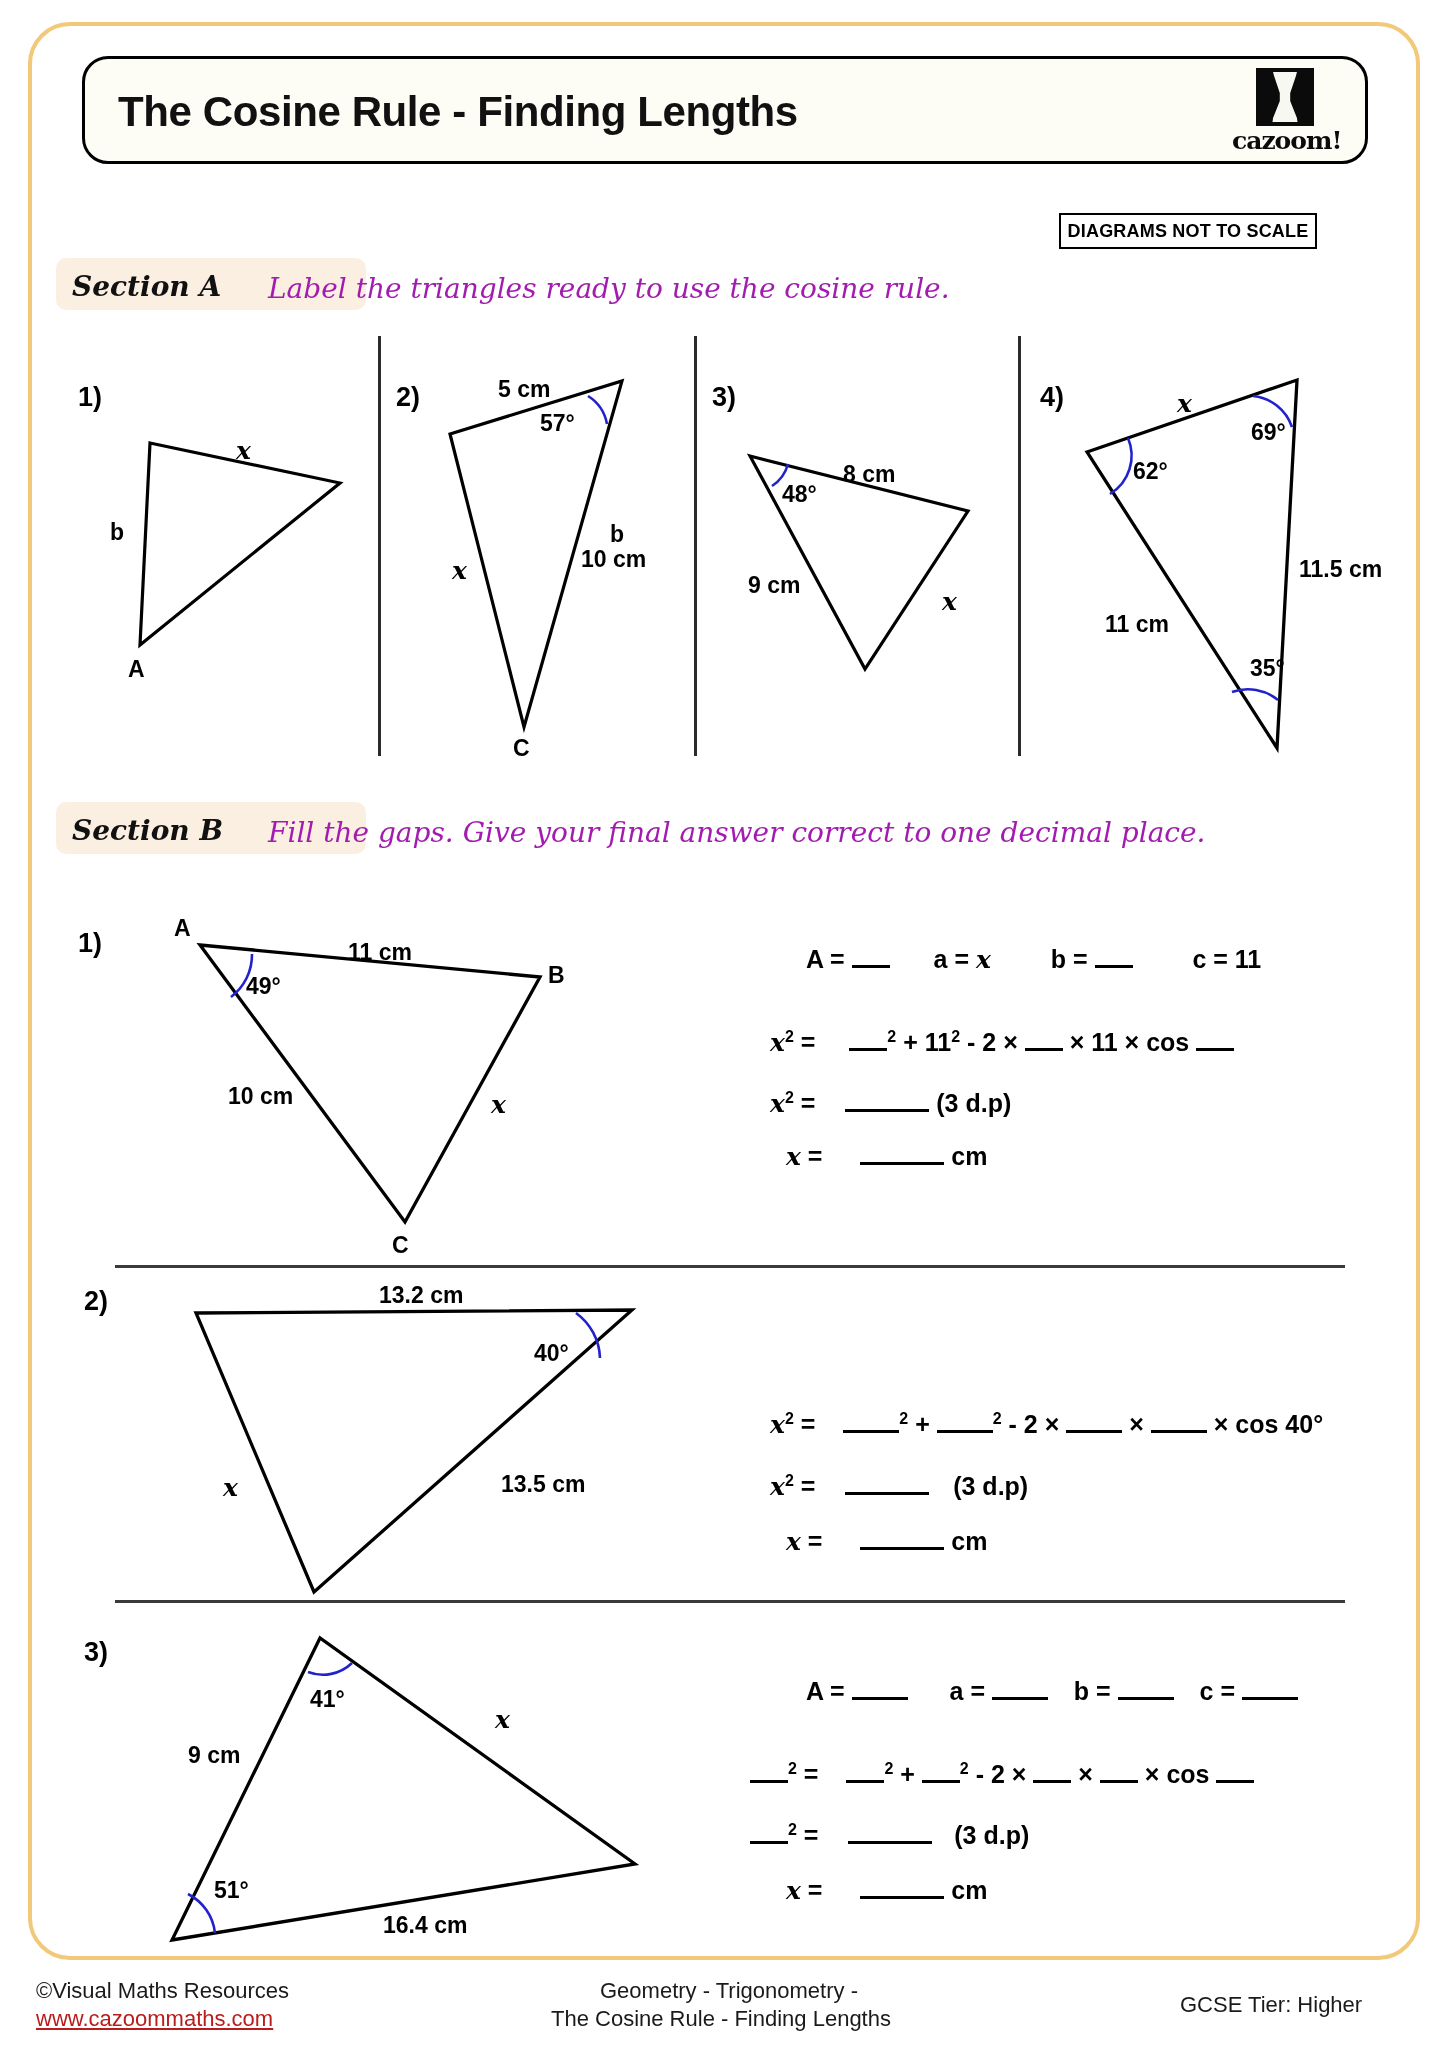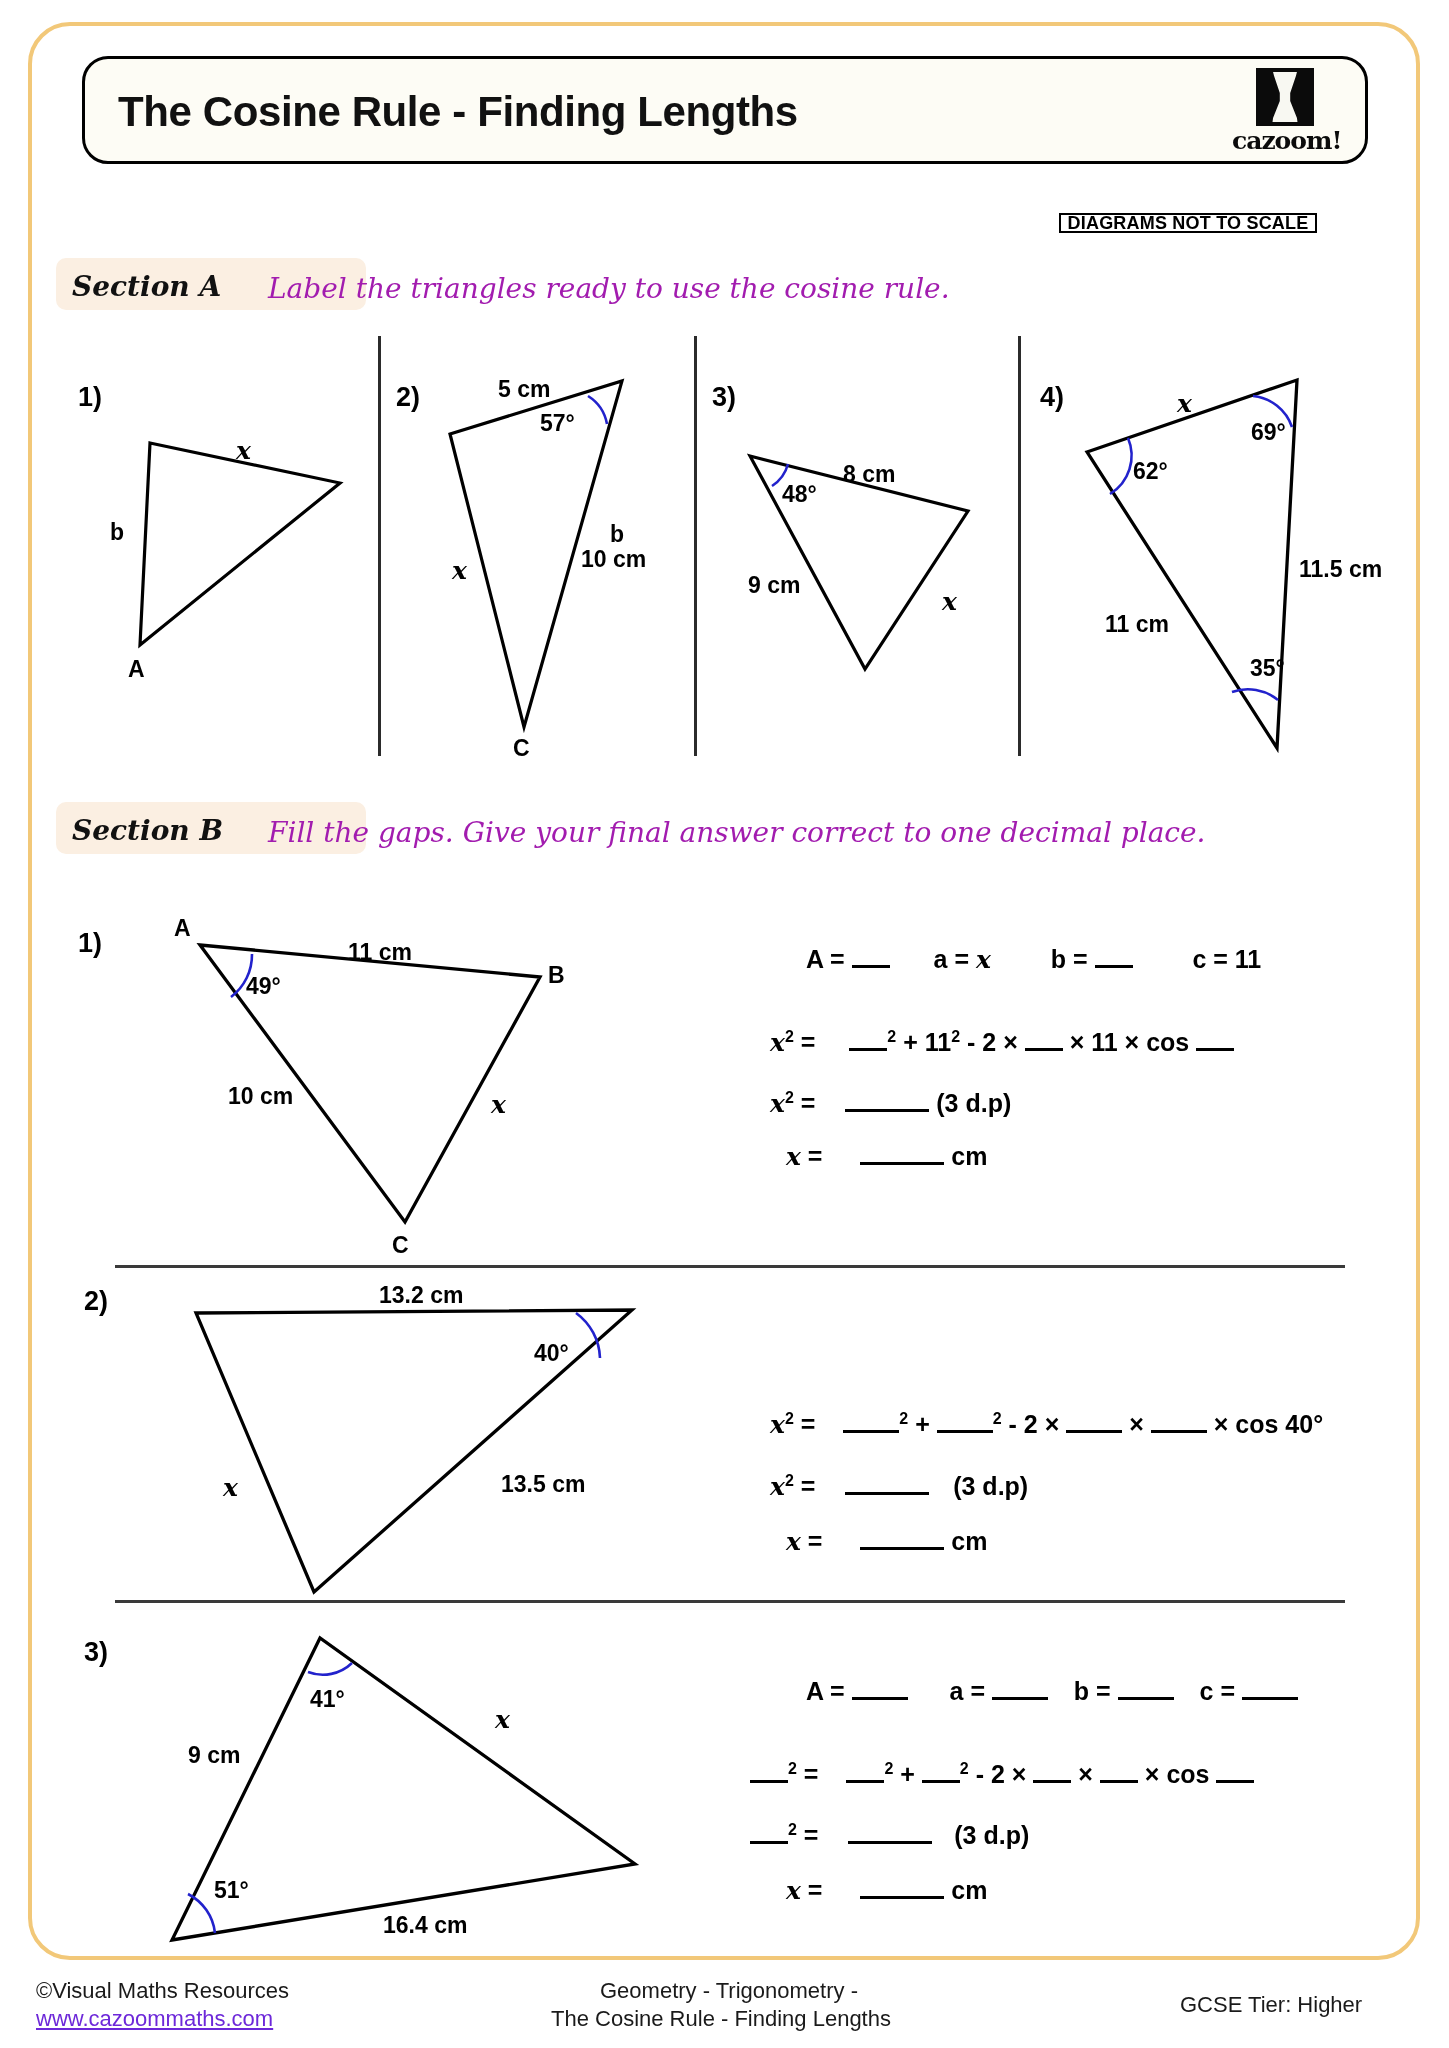--- a/index.html
+++ b/index.html
@@ -43,21 +43,21 @@
     background:#f8f8f2;
     clip-path:polygon(4% 0%, 96% 0%, 92% 8%, 70% 42%, 70% 58%, 96% 92%, 98% 100%, 2% 100%, 4% 92%, 30% 58%, 30% 42%, 8% 8%);
   }
   .logo-text{
     position:absolute;left:0px;top:58px;width:106px;text-align:center;
     font-family:"DejaVu Serif", serif;
     font-weight:bold;font-size:25px;color:#0b0b0b;letter-spacing:-1px;
   }
   
   .nts{
-    position:absolute;left:1059px;top:213px;width:258px;height:20px;
+    position:absolute;left:1059px;top:213px;width:258px;height:36px;
     border:2.5px solid #000;box-sizing:border-box;background:#fff;
     display:flex;align-items:center;justify-content:center;
     font-size:18px;font-weight:bold;letter-spacing:0.2px;
   }
   
   .sec-pill{
     position:absolute;height:52px;
     background:#FBEFE2;border-radius:10px;
   }
   .sec-label{
@@ -104,21 +104,21 @@
   }
   .b-sm{width:38px;}
   .b-md{width:56px;}
   .b-lg{width:84px;}
   
   .foot{
     position:absolute;font-family:"Liberation Sans", sans-serif;
     font-size:22px;color:#1a1a1a;
   }
   .foot-link{
-    position:absolute;font-size:22px;color:#6d28d9;text-decoration:underline;
+    position:absolute;font-size:22px;color:#b91c1c;text-decoration:underline;
   }
   svg{position:absolute;overflow:visible;}
 </style>
 </head>
 <body>
 
 <div class="page">
 
   <div class="outer-border"></div>
 

